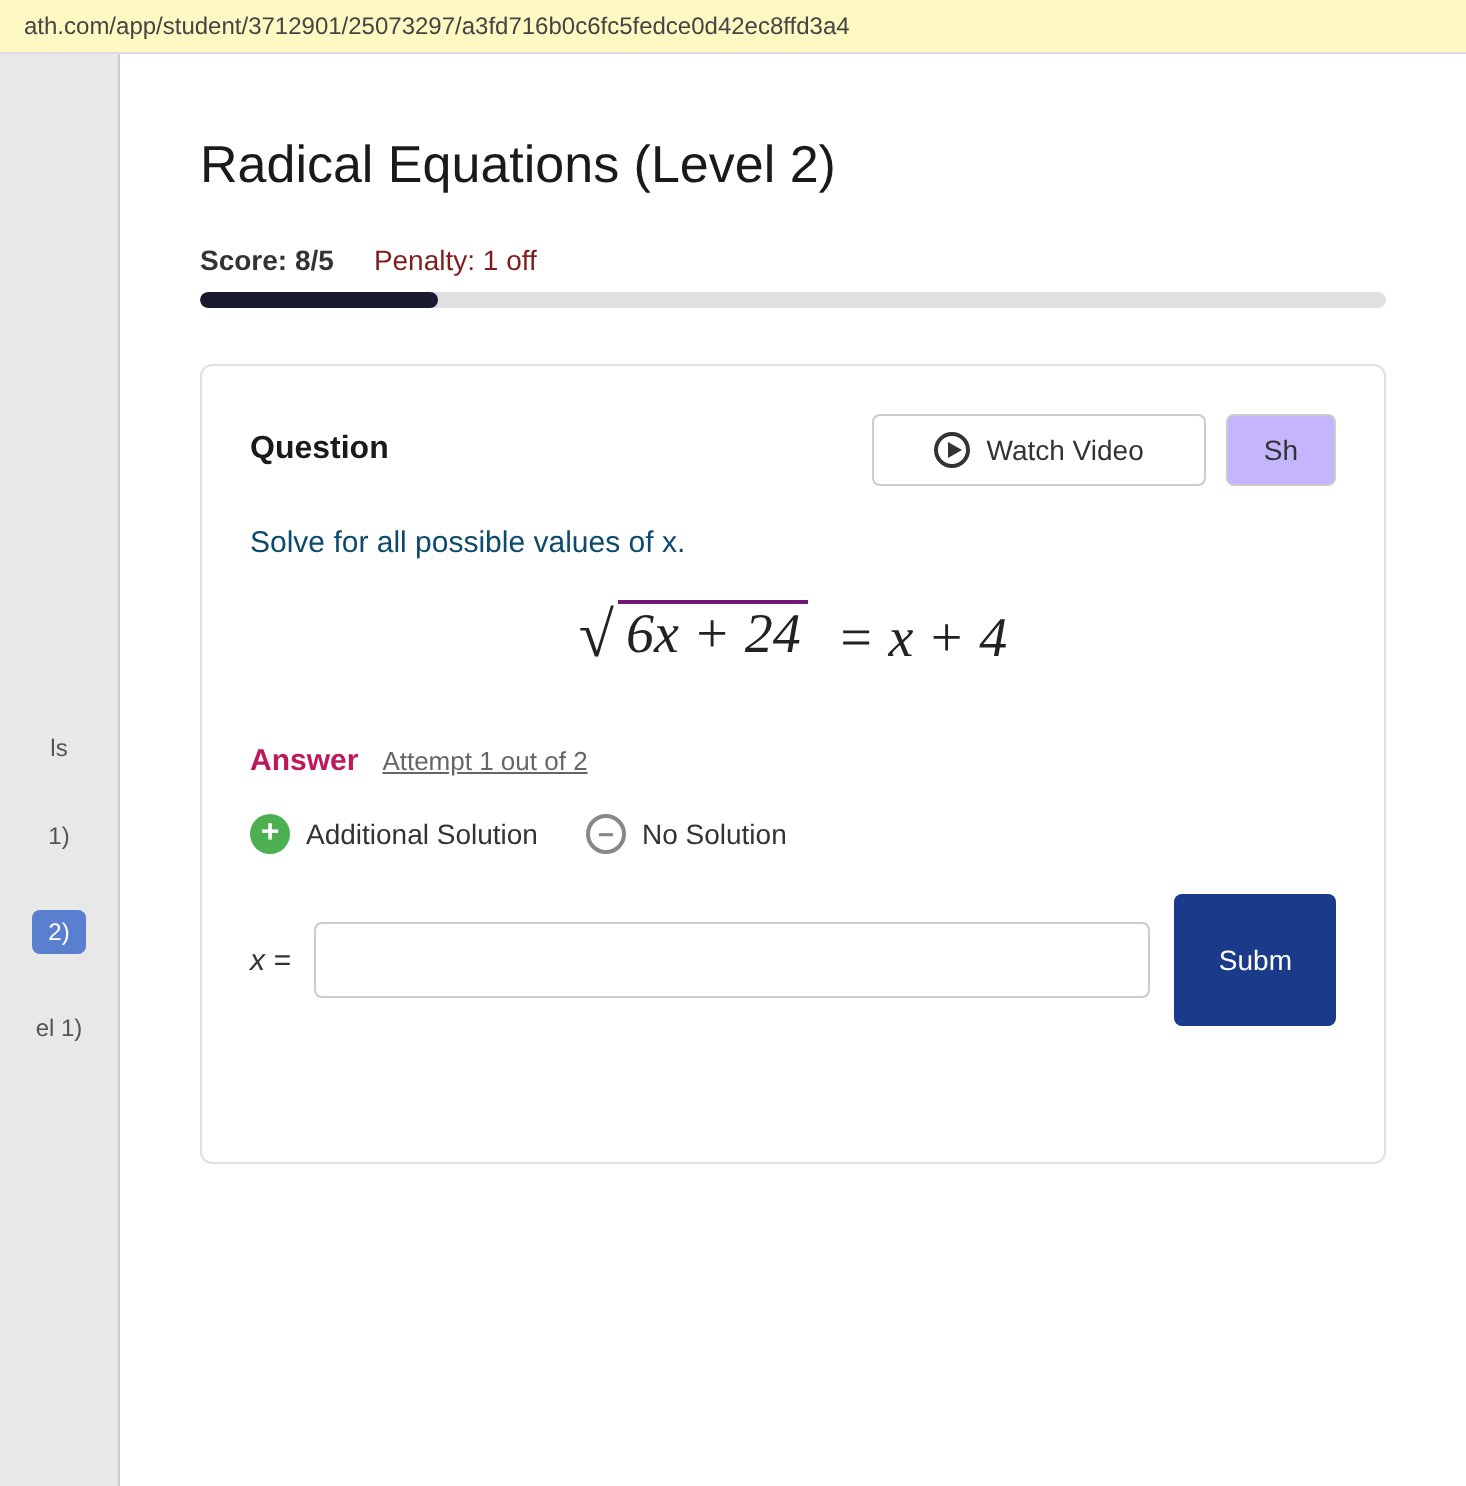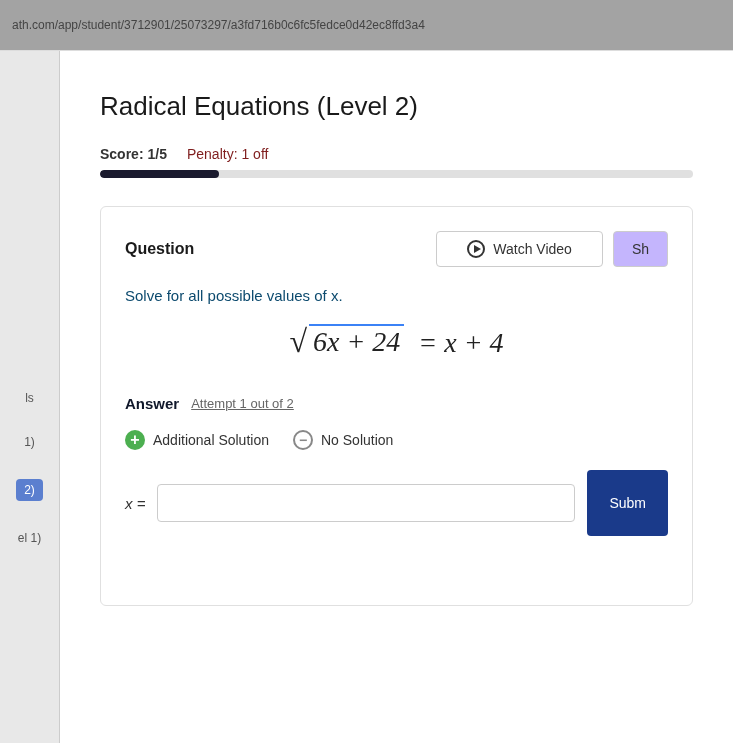--- a/index.html
+++ b/index.html
@@ -5,23 +5,23 @@
     * { box-sizing: border-box; margin: 0; padding: 0; }
     body {
       font-family: Arial, sans-serif;
       background: #f5f5f5;
       min-height: 743px;
       width: 733px;
       overflow-x: hidden;
     }
 
     .url-bar {
-      background: #a3a3a3;
+      background: #fef9c3;
       border-bottom: 1px solid #ddd;
-      padding: 18px 12px;
+      padding: 6px 12px;
       font-size: 12px;
       color: #444;
       width: 100%;
     }
 
     .page-layout {
       display: flex;
       width: 100%;
       min-height: 743px;
     }
@@ -179,40 +179,40 @@
       gap: 2px;
     }
 
     .sqrt-symbol {
       font-size: 32px;
       line-height: 1;
       font-family: 'Times New Roman', serif;
     }
 
     .radicand {
-      border-top: 2px solid #3b82f6;
+      border-top: 2px solid #701a75;
       padding: 0 4px;
       display: inline-block;
     }
 
     .answer-section {
       margin-top: 16px;
     }
 
     .answer-header {
       display: flex;
       align-items: center;
       gap: 12px;
       margin-bottom: 18px;
     }
 
     .answer-label {
       font-size: 15px;
       font-weight: bold;
-      color: #0f172a;
+      color: #be185d;
     }
 
     .attempt-label {
       font-size: 13px;
       color: #666;
       text-decoration: underline;
     }
 
     .options-row {
       display: flex;
@@ -303,21 +303,21 @@
     <span class="sidebar-label">ls</span>
     <span class="sidebar-label">1)</span>
     <span class="sidebar-label" style="background:#5b7fcf; color:#fff; padding:4px 8px; border-radius:4px;">2)</span>
     <span class="sidebar-label">el 1)</span>
   </div>
 
   <div class="main-content">
     <h1 class="page-title">Radical Equations (Level 2)</h1>
 
     <div class="score-row">
-      <span class="score-label">Score: 1/5</span>
+      <span class="score-label">Score: 8/5</span>
       <span class="penalty-label">Penalty: 1 off</span>
     </div>
 
     <div class="progress-bar-container">
       <div class="progress-bar-fill" style="width: 20%;"></div>
     </div>
 
     <div class="question-card">
       <div class="question-header">
         <span class="question-label">Question</span>

